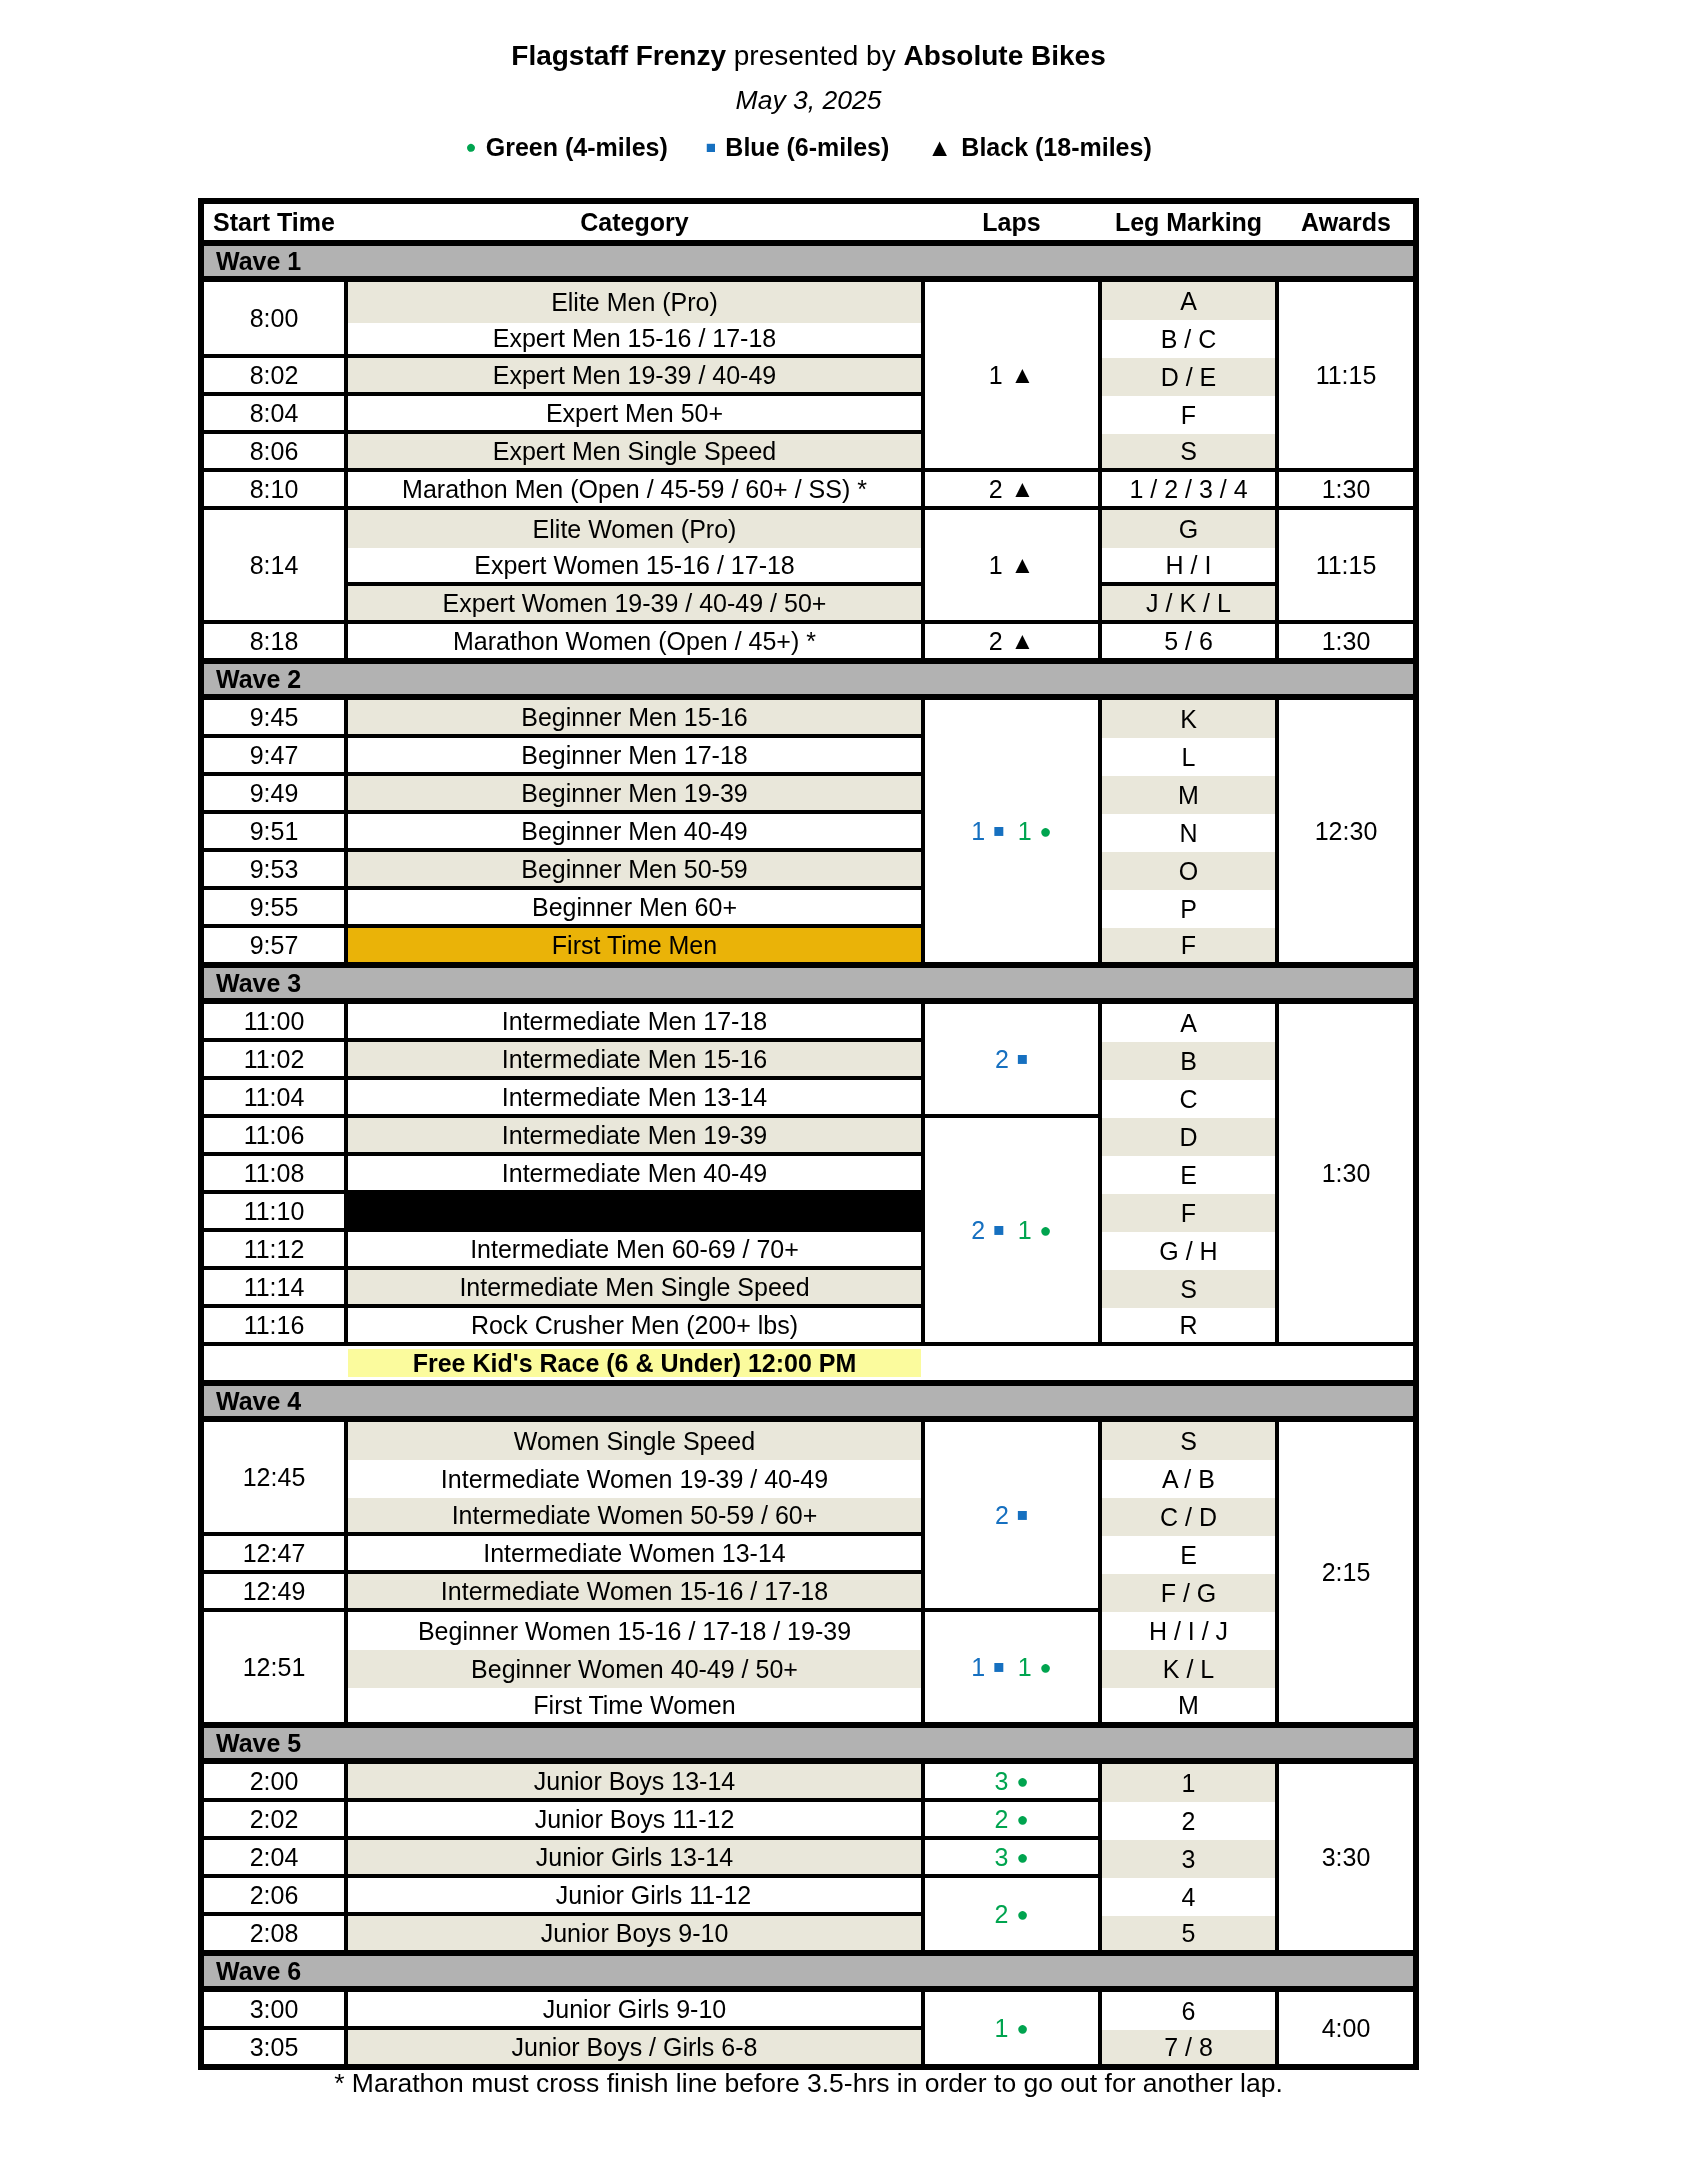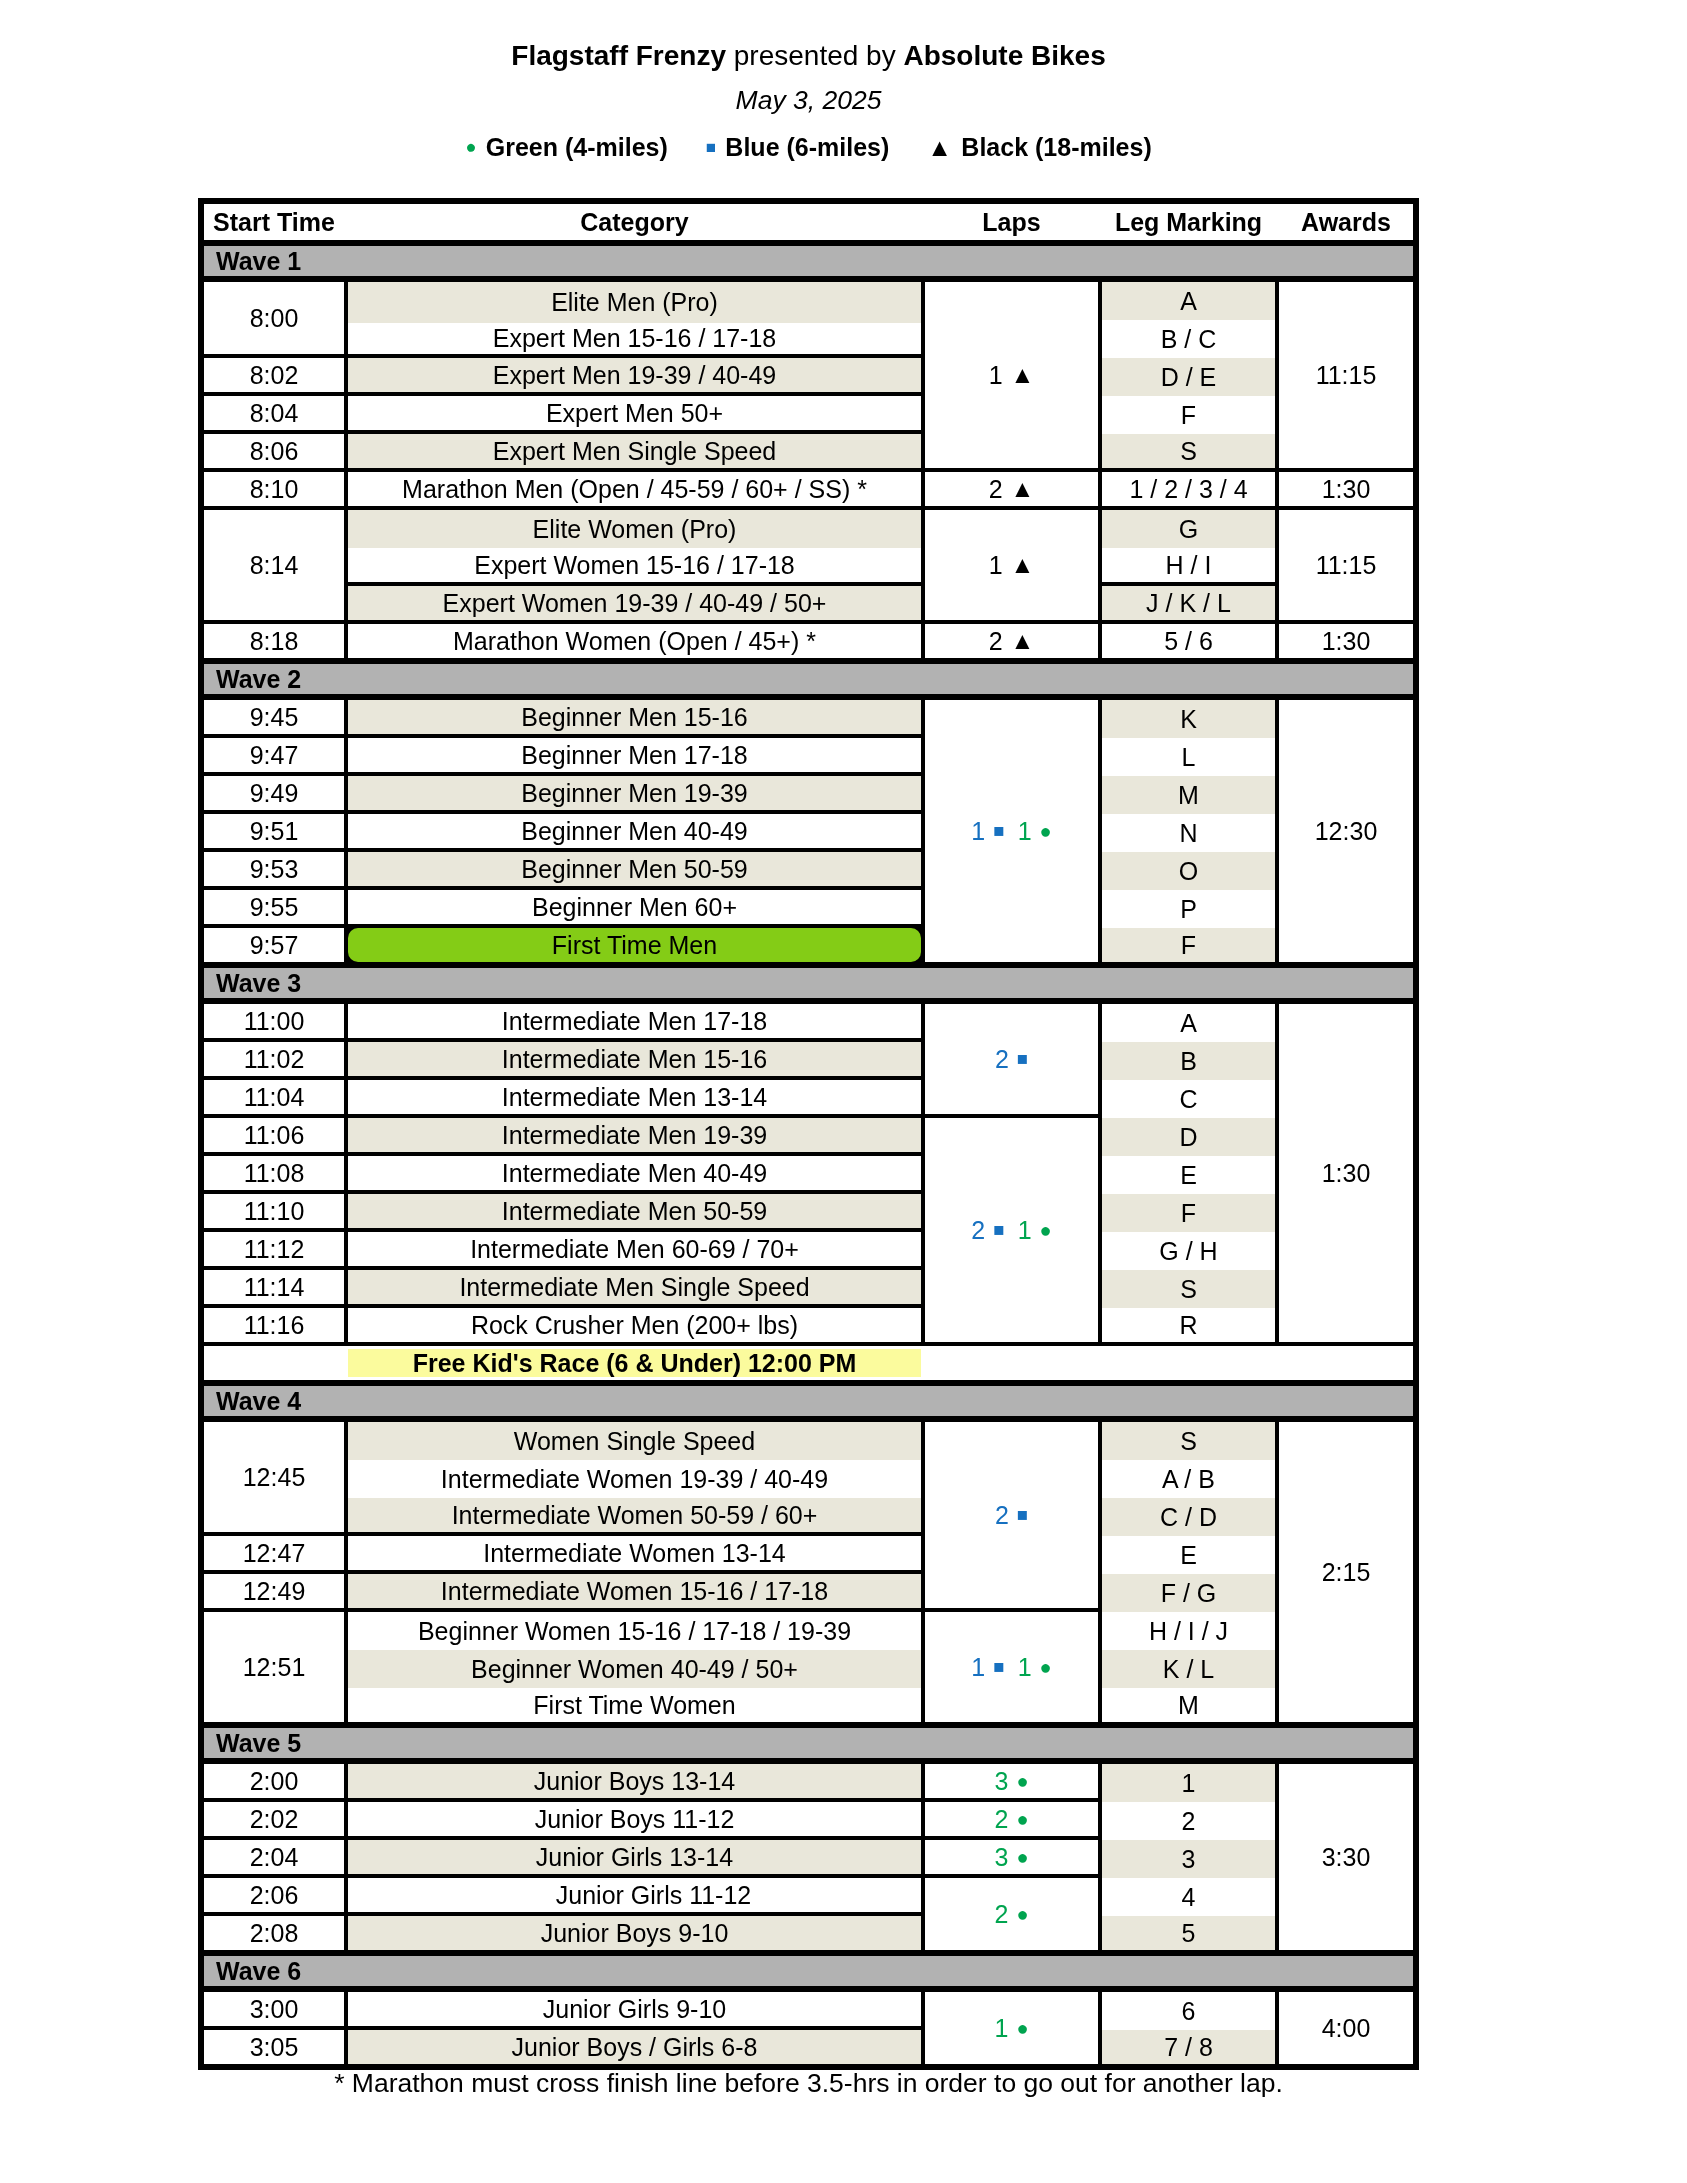--- a/index.html
+++ b/index.html
@@ -180,21 +180,21 @@
         <div class="wcell" style="grid-area: 5 / 1 / span 1;">9:53</div>
         <div class="groupbox" style="grid-area: 5 / 2 / span 1;">
           <div class="stripe" style="height: 34px; background: rgb(233, 231, 218);">Beginner Men 50-59</div>
         </div>
         <div class="wcell" style="grid-area: 6 / 1 / span 1;">9:55</div>
         <div class="groupbox" style="grid-area: 6 / 2 / span 1;">
           <div class="stripe" style="height: 34px; background: rgb(255, 255, 255);">Beginner Men 60+</div>
         </div>
         <div class="wcell" style="grid-area: 7 / 1 / span 1;">9:57</div>
         <div class="groupbox" style="grid-area: 7 / 2 / span 1;">
-          <div class="stripe" style="height: 34px; background: #84cc16; border-radius: 10px;">First Time Men</div>
+          <div class="stripe" style="height: 34px; background: #eab308;">First Time Men</div>
         </div>
         <div class="wcell" style="grid-area: 1 / 3 / span 7;">
           <div class="lap-group">
             <div class="lap-num" style="color: rgb(22, 112, 192);">1</div>
             <div class="lap-sym sym-square" style="color: rgb(22, 112, 192);">■</div>
           </div>
           <div class="lap-group">
             <div class="lap-num" style="color: rgb(0, 164, 79);">1</div>
             <div class="lap-sym sym-circle" style="color: rgb(0, 164, 79);">●</div>
           </div>
@@ -226,23 +226,20 @@
         </div>
         <div class="wcell" style="grid-area: 4 / 1 / span 1;">11:06</div>
         <div class="groupbox" style="grid-area: 4 / 2 / span 1;">
           <div class="stripe" style="height: 34px; background: rgb(233, 231, 218);">Intermediate Men 19-39</div>
         </div>
         <div class="wcell" style="grid-area: 5 / 1 / span 1;">11:08</div>
         <div class="groupbox" style="grid-area: 5 / 2 / span 1;">
           <div class="stripe" style="height: 34px; background: rgb(255, 255, 255);">Intermediate Men 40-49</div>
         </div>
         <div class="wcell" style="grid-area: 6 / 1 / span 1;">11:10</div>
-        <div class="groupbox" style="grid-area: 6 / 2 / span 1;">
-          <div class="stripe" style="height: 34px; background: rgb(233, 231, 218);">Intermediate Men 50-59</div>
-        </div>
         <div class="wcell" style="grid-area: 7 / 1 / span 1;">11:12</div>
         <div class="groupbox" style="grid-area: 7 / 2 / span 1;">
           <div class="stripe" style="height: 34px; background: rgb(255, 255, 255);">Intermediate Men 60-69 / 70+</div>
         </div>
         <div class="wcell" style="grid-area: 8 / 1 / span 1;">11:14</div>
         <div class="groupbox" style="grid-area: 8 / 2 / span 1;">
           <div class="stripe" style="height: 34px; background: rgb(233, 231, 218);">Intermediate Men Single Speed</div>
         </div>
         <div class="wcell" style="grid-area: 9 / 1 / span 1;">11:16</div>
         <div class="groupbox" style="grid-area: 9 / 2 / span 1;">

